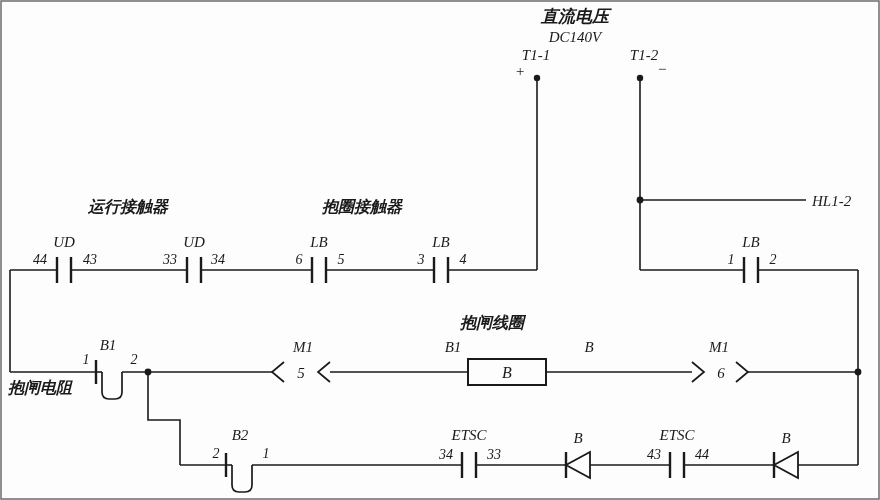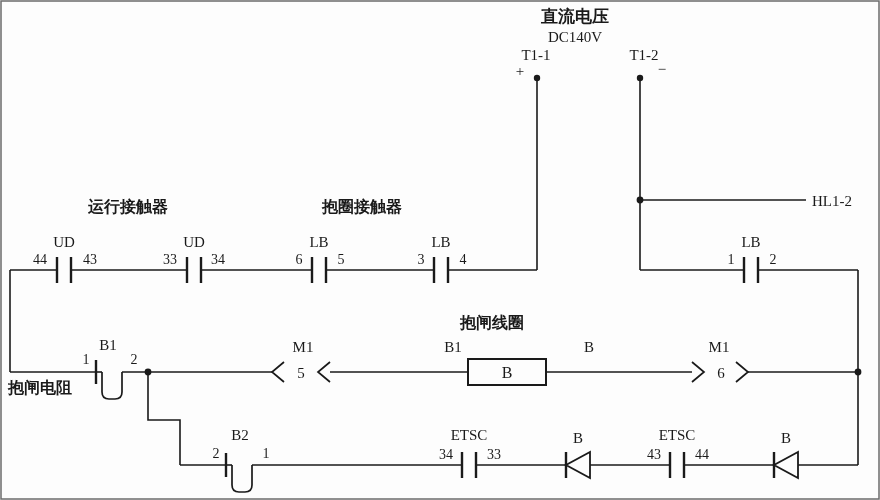--- a/index.html
+++ b/index.html
@@ -2,20 +2,21 @@
 <html><head>
 <meta charset="utf-8">
 <style>
   html,body{margin:0;padding:0;background:#ffffff;}
   .canvas{
     position:relative;
     width:880px;height:500px;
     background:#fdfdfd;
     box-sizing:border-box;
     font-family:"Liberation Serif", serif;
+    font-style:italic;
   }
   svg{position:absolute;left:0;top:0;}
   text{fill:#1a1a1a;font-family:"Liberation Serif", serif;font-size:15px;}
   text.cn{font-family:"Liberation Sans", sans-serif;font-weight:bold;font-size:16px;}
   text.big{font-size:17px;}
   text.num{font-size:14px;}
   text.mid{text-anchor:middle;}
   .wire{stroke:#1a1a1a;stroke-width:1.6;fill:none;}
   .bar{stroke:#1a1a1a;stroke-width:2.4;fill:none;}
   .sym{stroke:#1a1a1a;stroke-width:1.7;fill:none;}

